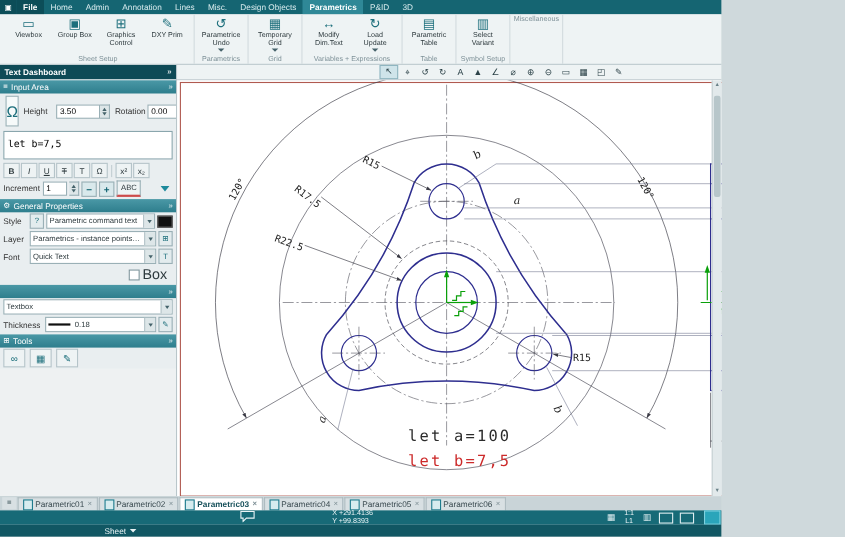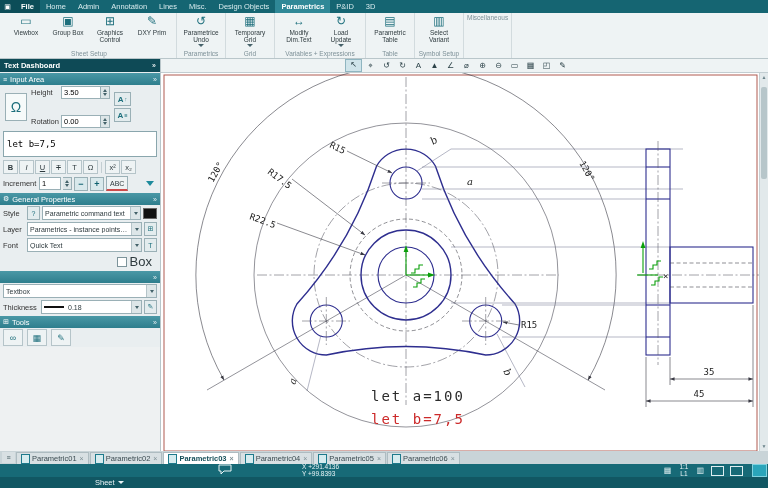--- a/index.html
+++ b/index.html
@@ -1,17 +1,17 @@
 <!DOCTYPE html>
 <html><head>
 <meta charset="utf-8">
 <style>
   html,body{margin:0;padding:0}
   body{width:768px;height:488px;overflow:hidden;background:#cfd9dc;font-family:"Liberation Sans",sans-serif;font-size:9px;color:#2e3a3e}
-  .app{width:768px;height:488px;display:flex;flex-direction:column;overflow:hidden}
+  .app{width:656px;height:488px;display:flex;flex-direction:column;overflow:hidden}
 
   
   .menubar{height:13px;background:#156572;display:flex;align-items:stretch;font-size:7.5px;color:#d8ebee;flex:0 0 auto}
   .appicon{width:15px;background:#0c4d58;color:#fff;display:flex;align-items:center;justify-content:center;font-size:7px}
   .mitem{display:flex;align-items:center;padding:0 6px;white-space:nowrap}
   .mitem.file{background:#0c4d58;color:#fff;font-weight:bold}
   .mitem.active{background:#2f8897;color:#fff;font-weight:bold}
 
   
   .ribbon{height:45px;background:#eef3f4;border-bottom:1px solid #b9c6ca;display:flex;align-items:stretch;padding-left:2px;flex:0 0 auto}
@@ -232,21 +232,21 @@
 
       <div class="sechead">
         <span class="shicon">≡</span>
         <span>Input Area</span>
           <span class="grow"></span>
         <span class="shpin">»</span>
       </div>
 
       <div class="prow">
         <div class="omega">Ω</div>
-        <div style="display:flex;flex-direction:column;gap:16px">
+        <div style="display:flex;flex-direction:row;gap:4px">
           <div style="display:flex;align-items:center">
             <span class="plabel">Height</span>
             <input class="pin" value="3.50" style="">
             <span class="spinbtn">
                 <i class="up"></i>
                 <i class="dn"></i>
               </span>
           </div>
           <div style="display:flex;align-items:center">
             <span class="plabel">Rotation</span>

